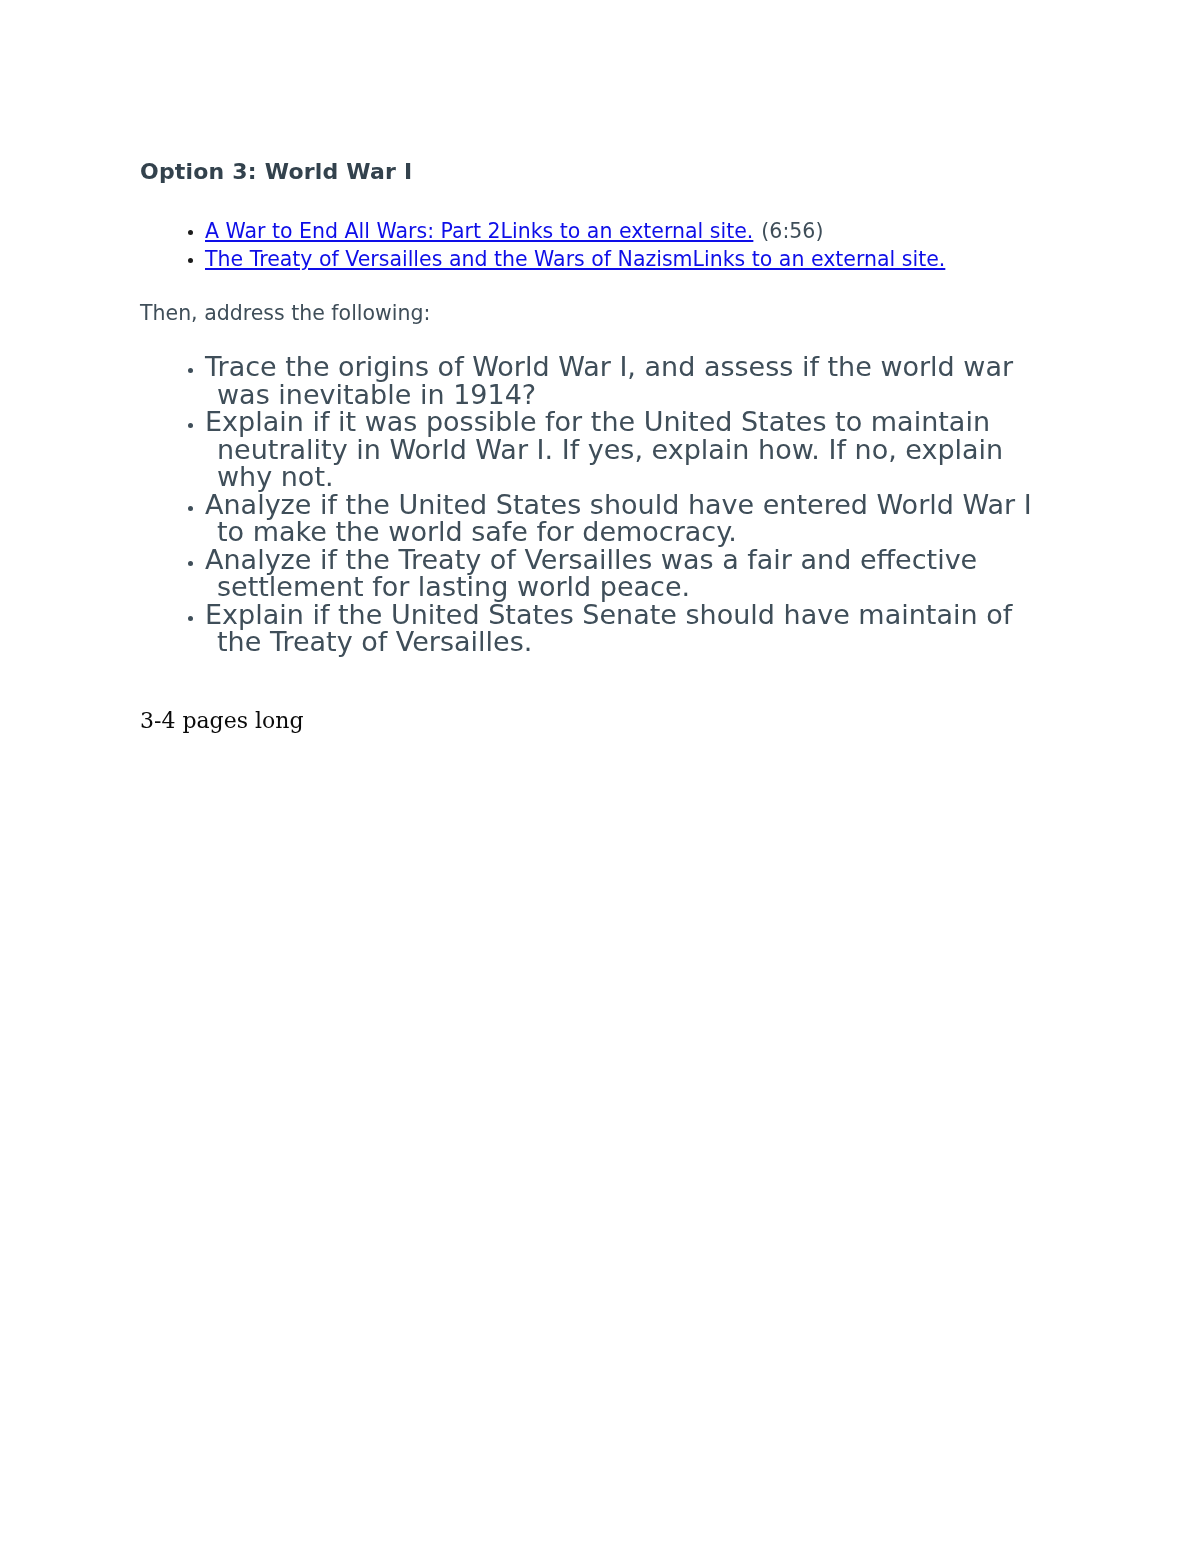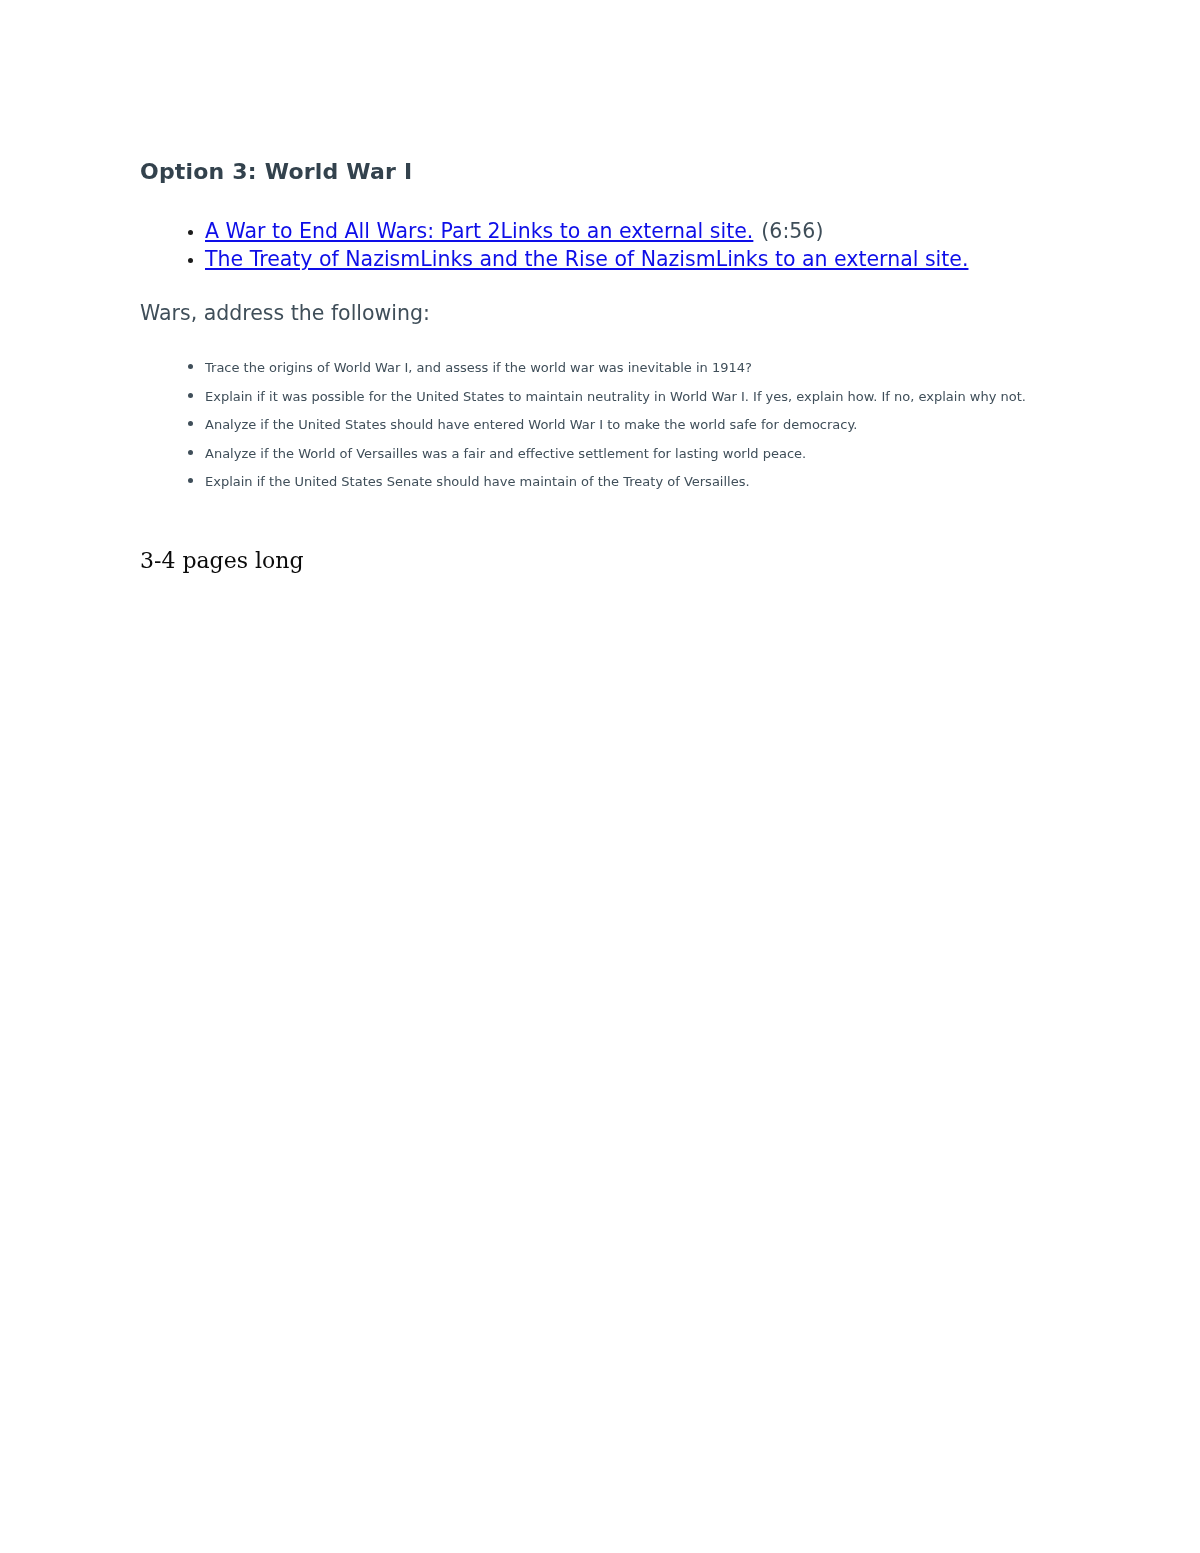--- a/index.html
+++ b/index.html
@@ -54,21 +54,21 @@
     cursor: pointer;
   }
   .duration {
     color: #3f4e59;
     margin-left: 8px;
   }
   ul.questions {
     margin: 26px 0 0 0;
     padding: 0 0 0 65px;
     list-style: disc outside;
-    font-size: 13px;
+    font-size: 27px;
     line-height: 27.5px;
     color: #3f4e59;
     width: 850px;
   }
   ul.questions li {
     padding-left: 12px;
     text-indent: -12px;
   }
   ul.questions li::marker {
     color: #3f4e59;
@@ -88,29 +88,29 @@
 <main class="doc">
 
   <h1 class="heading">Option 3: World War I</h1>
 
 
   <ul class="resources">
     <li>
       <a class="res-link">A War to End All Wars: Part 2Links to an external site.</a><span class="duration">(6:56)</span>
     </li>
     <li>
-      <a class="res-link">The Treaty of NazismLinks and the Rise of NazismLinks to an external site.</a>
+      <a class="res-link">The Treaty of Versailles and the Wars of NazismLinks to an external site.</a>
     </li>
   </ul>
 
-  <p class="bodytext prompt">Wars, address the following:</p>
+  <p class="bodytext prompt">Then, address the following:</p>
 
   <ul class="questions">
     <li>Trace the origins of World War I, and assess if the world war was inevitable in 1914?</li>
     <li>Explain if it was possible for the United States to maintain neutrality in World War I. If yes, explain how. If no, explain why not.</li>
     <li>Analyze if the United States should have entered World War I to make the world safe for democracy.</li>
-    <li>Analyze if the World of Versailles was a fair and effective settlement for lasting world peace.</li>
+    <li>Analyze if the Treaty of Versailles was a fair and effective settlement for lasting world peace.</li>
     <li>Explain if the United States Senate should have maintain of the Treaty of Versailles.</li>
   </ul>
 
   <p class="length-note">3-4 pages long</p>
 
 </main>
 
 </body></html>

